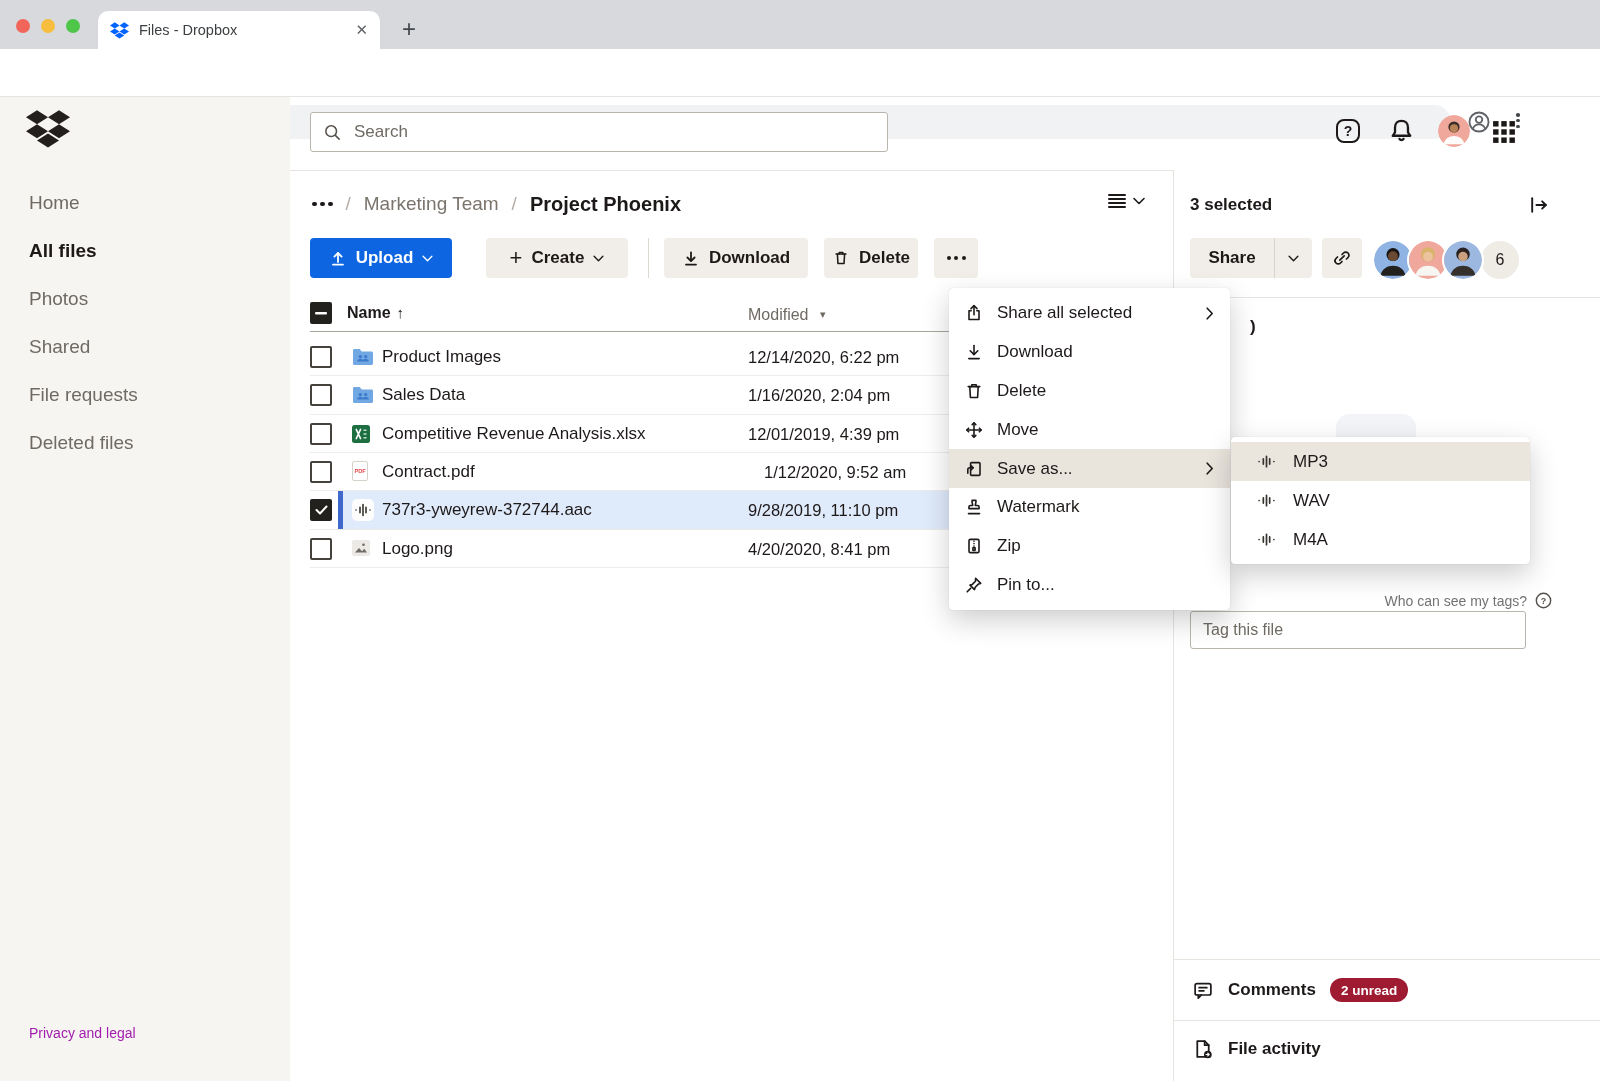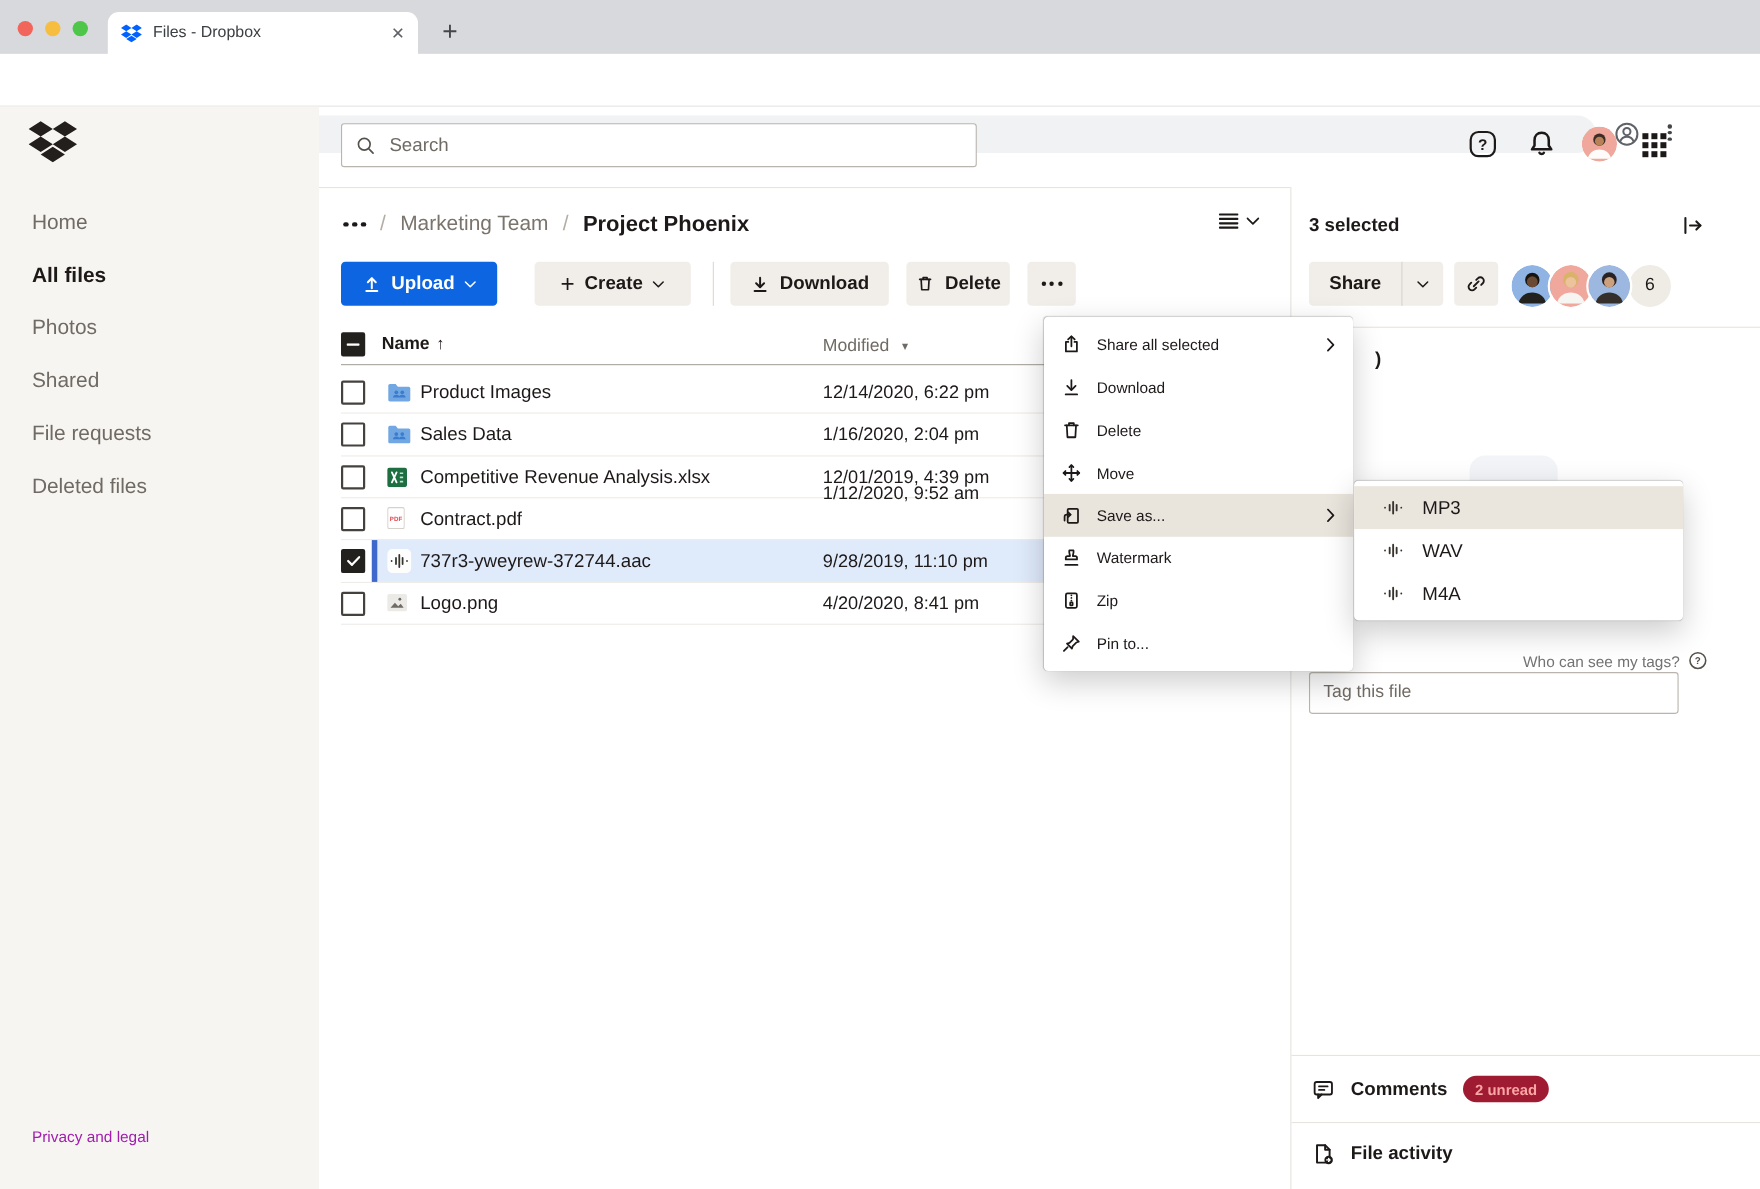--- a/index.html
+++ b/index.html
@@ -76,21 +76,21 @@
   .fname{font-size:17px;color:#1e1919;z-index:3;white-space:nowrap;}
   .fdate{font-size:16.5px;color:#1e1919;z-index:3;left:748px;white-space:nowrap;}
   .ficon{left:352px;z-index:3;}
   .fcb{left:310px;z-index:3;}
 
   
   .cmenu{left:949px;top:288px;width:281px;background:#fff;border-radius:4px;z-index:50;padding:6px 0;
          box-shadow:0 0 1px rgba(0,0,0,.22), 0 10px 28px rgba(0,0,0,.2);}
   .cmi{display:flex;align-items:center;height:38.8px;padding:0 16px 0 15px;cursor:pointer;}
   .cmi.hl{background:#e9e4dc;}
-  .cmi .lbl{margin-left:13px;font-size:14px;}
+  .cmi .lbl{margin-left:13px;font-size:17px;}
   .cmi .sub{margin-left:auto;}
 
   
   .smenu{left:1231px;top:437px;width:299px;background:#fff;border-radius:4px;z-index:60;padding:5px 0;
          box-shadow:0 0 1px rgba(0,0,0,.22), 0 10px 28px rgba(0,0,0,.2);}
   .smi{display:flex;align-items:center;height:39px;padding:0 16px 0 26px;cursor:pointer;}
   .smi.hl{background:#eae5dd;}
   .smi .lbl{margin-left:17px;font-size:17px;}
 
   
@@ -108,21 +108,21 @@
   .fragment{left:1250px;top:317px;font-size:17px;font-weight:600;z-index:5;}
   .cloud{left:1336px;top:414px;width:80px;height:23px;background:#f2f4f8;border-radius:14px 14px 0 0;}
   .tagsrow{left:1190px;top:592px;width:362px;display:flex;justify-content:flex-end;align-items:center;gap:8px;}
   .tagsq{font-size:14px;color:#737373;}
   .taginput{left:1190px;top:611px;width:336px;height:38px;border:1px solid #b9b5ae;border-radius:3px;
             background:#fff;z-index:10;box-sizing:border-box;display:flex;align-items:center;}
   .taginput input{border:none;outline:none;background:transparent;font-size:16px;padding:0 12px;width:100%;
                   font-family:"Liberation Sans",sans-serif;color:#1e1919;}
   .taginput input::placeholder{color:#6f6a63;}
   .panelrow-lbl{font-size:17px;font-weight:700;}
-  .badge{left:1330px;top:978px;height:24px;padding:0 11px;border-radius:12px;background:#9e1b32;color:#fca5a5;
+  .badge{left:1330px;top:978px;height:24px;padding:0 11px;border-radius:12px;background:#9e1b32;color:#ffffff;
          font-size:13.5px;font-weight:700;display:flex;align-items:center;z-index:5;}
 </style>
 </head>
 <body>
 
 <div class="screen">
 
   <div class="abs tabstrip">
     <div class="abs tl red"></div>
     <div class="abs tl yel"></div>
@@ -365,21 +365,21 @@
   <div class="abs fdate" style="top:425px;">12/01/2019, 4:39 pm</div>
 
   <div class="abs cb fcb" style="top:461px;"></div>
   <span class="abs ficon" style="top:461px;">
     <svg width="16" height="20" viewBox="0 0 16 20">
         <rect x=".5" y=".5" width="15" height="19" rx="1.5" fill="#fff" stroke="#d6d2cb"></rect>
         <text x="8" y="12.2" text-anchor="middle" font-size="5.6" font-weight="bold" fill="#e5484d" font-family="Liberation Sans, sans-serif">PDF</text>
       </svg>
   </span>
   <div class="abs fname" style="left:382px;top:462px;">Contract.pdf</div>
-  <div class="abs fdate" style="top:440px;">1/12/2020, 9:52 am</div>
+  <div class="abs fdate" style="top:463px;margin-left:16px;">1/12/2020, 9:52 am</div>
 
   <div class="abs rowhl"></div>
   <div class="abs rowbar"></div>
   <div class="abs cb dark fcb" style="top:499px;">
     <svg width="13" height="10" viewBox="0 0 13 10" class="ic" style="stroke:#fff;stroke-width:2;">
         <path d="M1.5 5l3.5 3.5L11.5 1.5"></path>
       </svg>
   </div>
   <span class="abs ficon" style="top:499px;z-index:3;">
     <svg width="22" height="22" viewBox="0 0 22 22">

